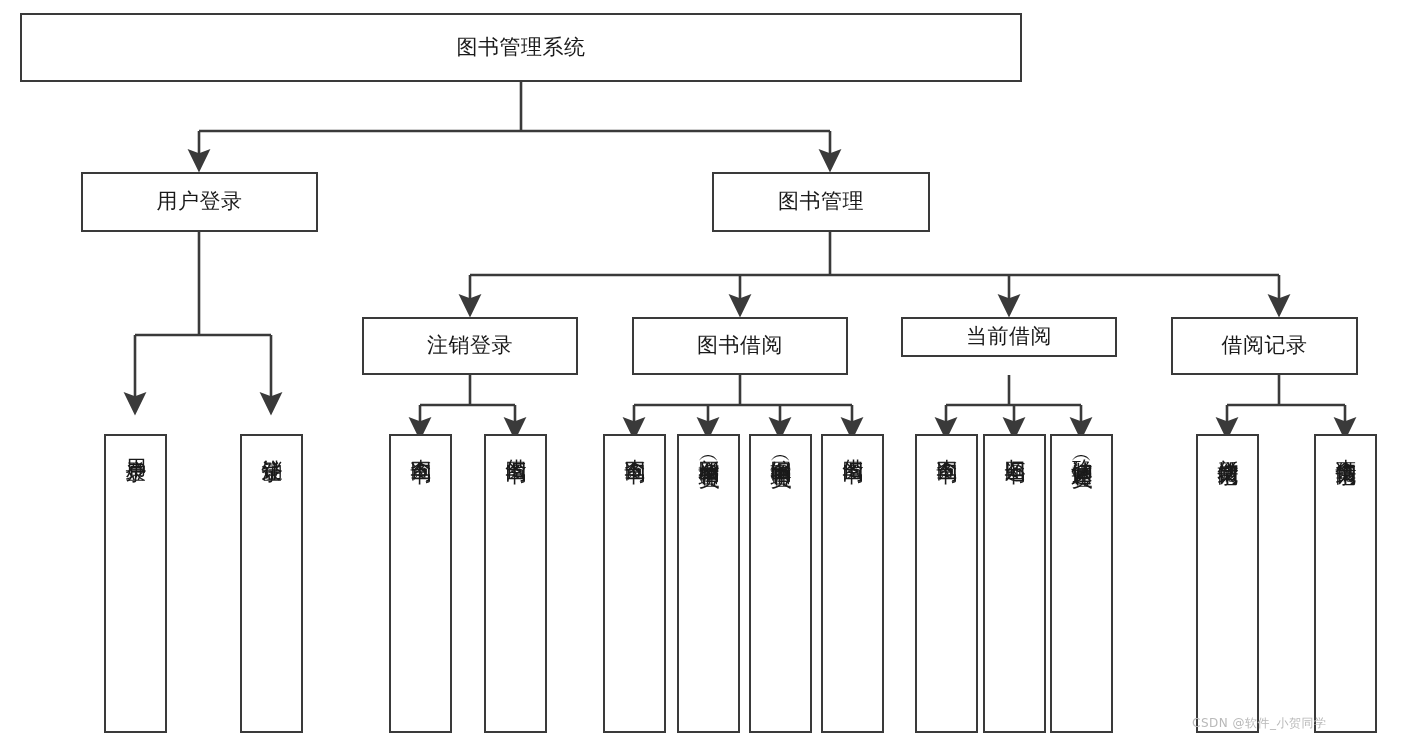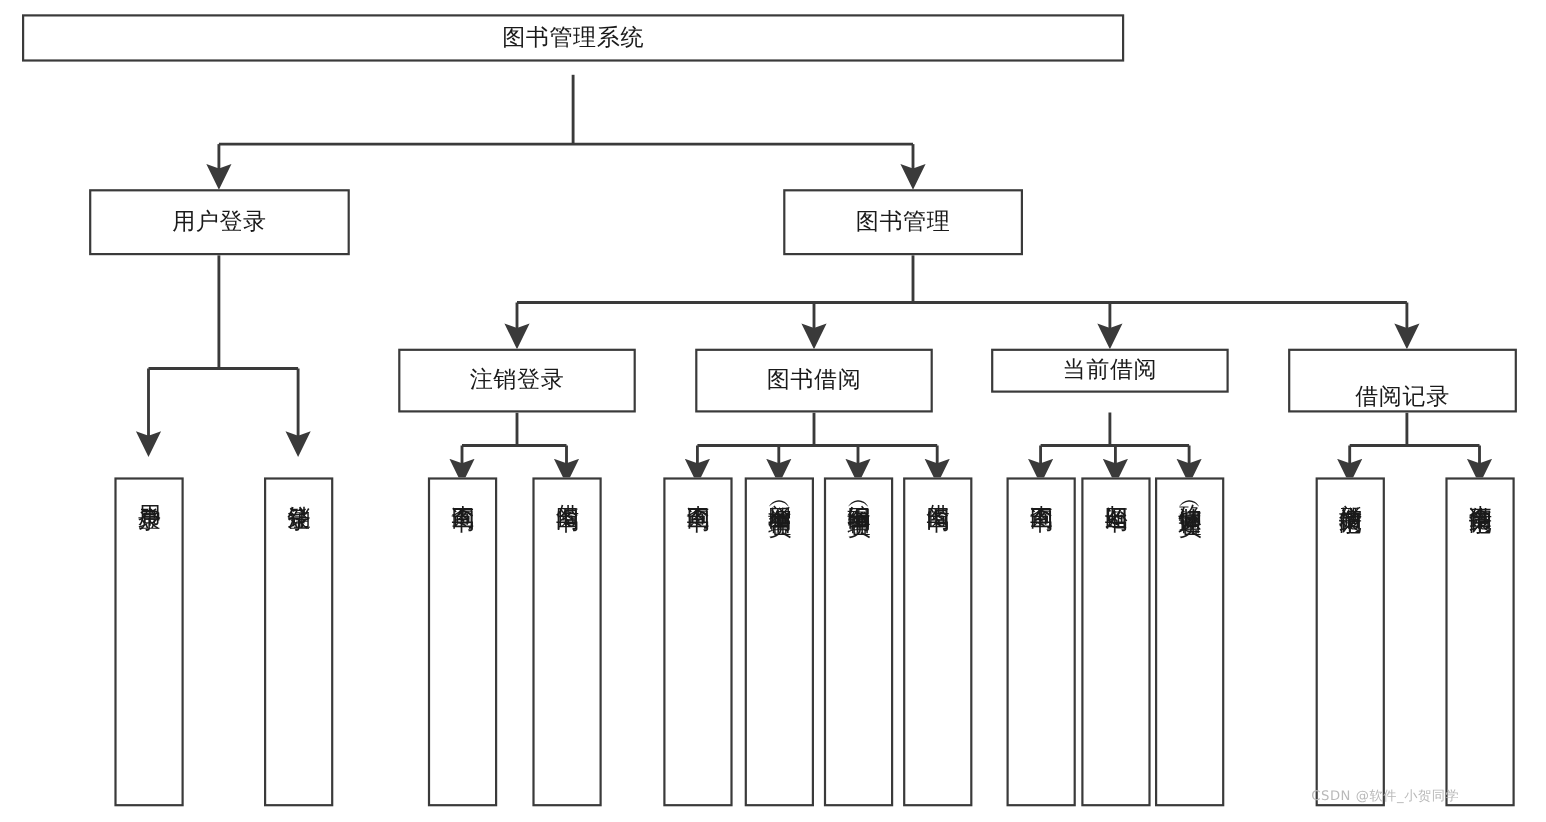--- a/index.html
+++ b/index.html
@@ -117,21 +117,21 @@
       <path d="M1014,405 L1014,428" marker-end="url(#arrow)"></path>
       <path d="M1081,405 L1081,428" marker-end="url(#arrow)"></path>
 
       <path d="M1279,375 L1279,405"></path>
       <path d="M1227,405 L1345,405"></path>
       <path d="M1227,405 L1227,428" marker-end="url(#arrow)"></path>
       <path d="M1345,405 L1345,428" marker-end="url(#arrow)"></path>
     </g>
   </svg>
 
-  <div class="node" style="left:20px; top:13px; width:1002px; height:43px;">
+  <div class="node" style="left:20px; top:13px; width:1002px; height:69px;">
     <span class="node-label">图书管理系统</span>
   </div>
 
   <div class="node" style="left:81px; top:172px; width:237px; height:60px;">
     <span class="node-label">用户登录</span>
   </div>
 
   <div class="node" style="left:712px; top:172px; width:218px; height:60px;">
     <span class="node-label">图书管理</span>
   </div>
@@ -141,21 +141,21 @@
   </div>
 
   <div class="node" style="left:632px; top:317px; width:216px; height:58px;">
     <span class="node-label">图书借阅</span>
   </div>
 
   <div class="node" style="left:901px; top:317px; width:216px; height:40px;">
     <span class="node-label">当前借阅</span>
   </div>
 
-  <div class="node" style="left:1171px; top:317px; width:208px; height:58px;align-items:flex-end;">
+  <div class="node" style="left:1171px; top:317px; width:187px; height:58px;">
     <span class="node-label">借阅记录</span>
   </div>
 
   <div class="node leaf" style="left:104px; top:434px; width:63px; height:299px;">
     <span class="node-label">用户登录</span>
   </div>
   <div class="node leaf" style="left:240px; top:434px; width:63px; height:299px;">
     <span class="node-label">注销登录</span>
   </div>
 

